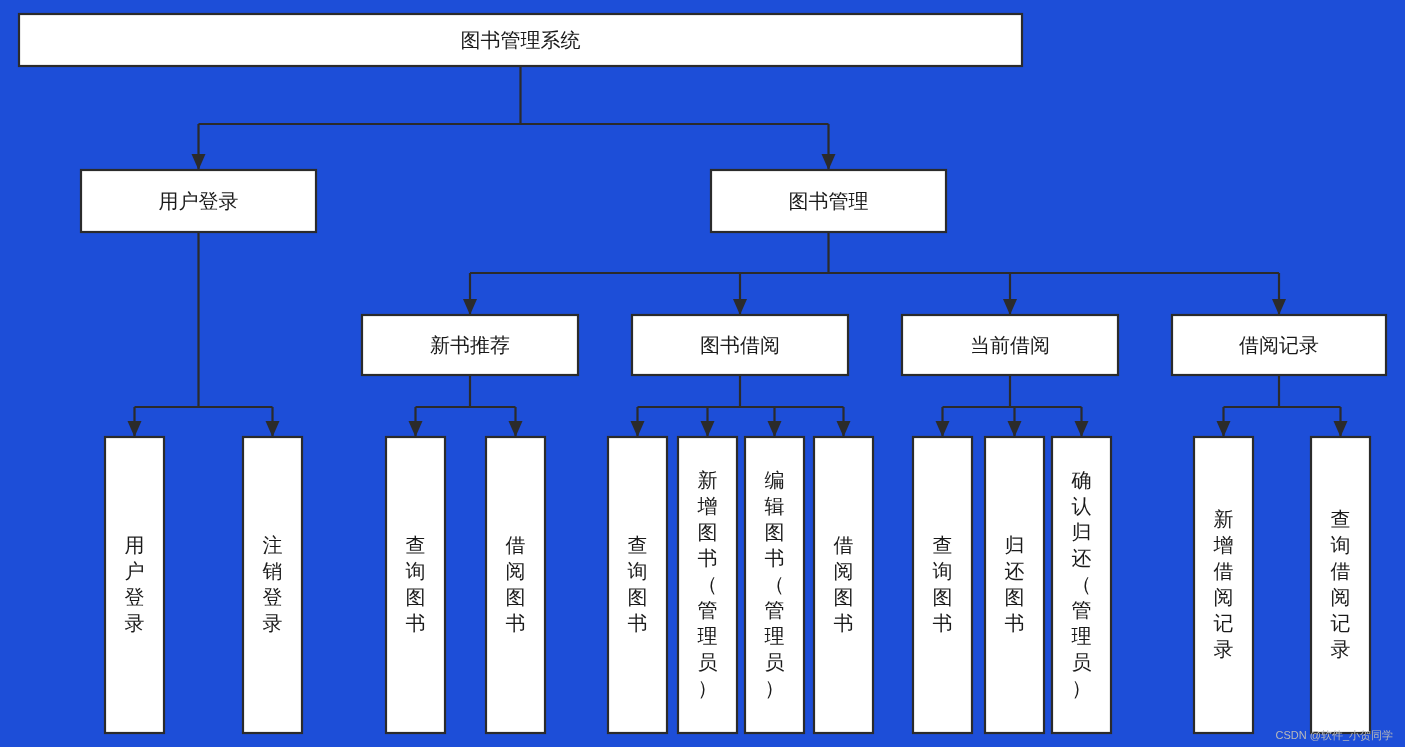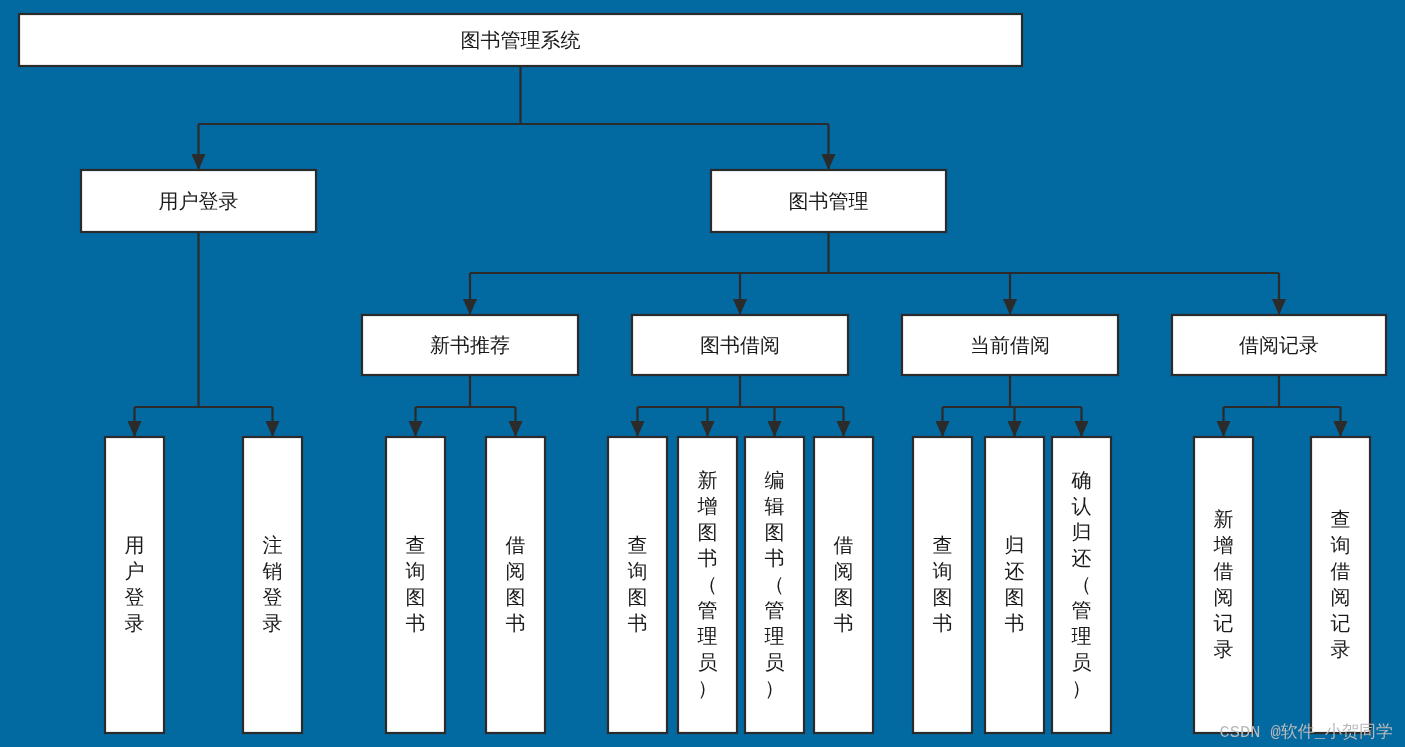--- a/index.html
+++ b/index.html
@@ -10,21 +10,21 @@
   body {
     width: 1405px;
     height: 747px;
     font-family: "DejaVu Sans", "Liberation Sans", sans-serif;
     overflow: hidden;
   }
   #diagram-root {
     position: relative;
     width: 1405px;
     height: 747px;
-    background: #0369a1;
+    background: #1d4ed8;
   }
   svg#flow-svg {
     position: absolute;
     left: 0;
     top: 0;
     width: 1405px;
     height: 747px;
     display: block;
   }
   .node-box {
@@ -51,22 +51,22 @@
   .node-label-v {
     font-family: "DejaVu Sans", "Liberation Sans", sans-serif;
     font-size: 20px;
     fill: #1a1a1a;
     text-anchor: middle;
   }
   .watermark {
     position: absolute;
     right: 12px;
     bottom: 4px;
-    font-family: Liberation Mono, monospace;
-    font-size: 17px;
+    font-family: Liberation Sans, sans-serif;
+    font-size: 11px;
     color: #b9b9b9;
     white-space: nowrap;
     user-select: none;
   }
 </style>
 </head>
 <body>
 
 <div id="diagram-root">
 

